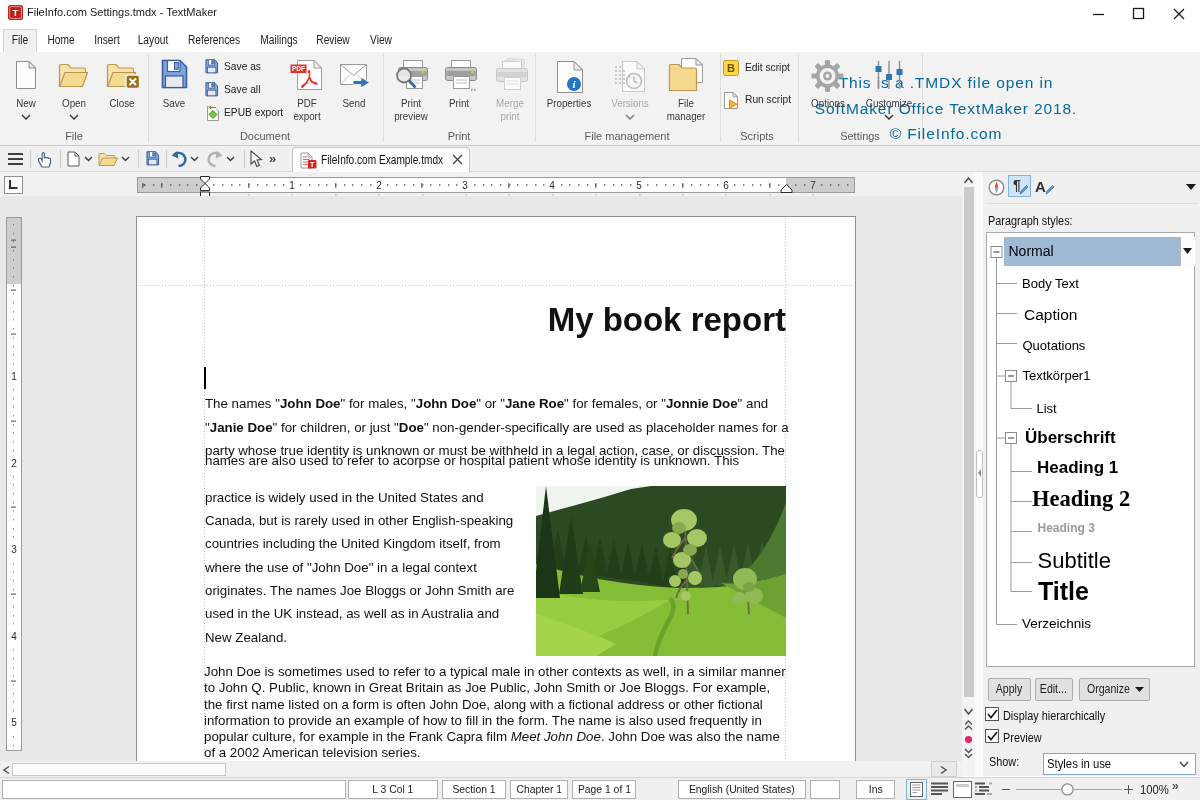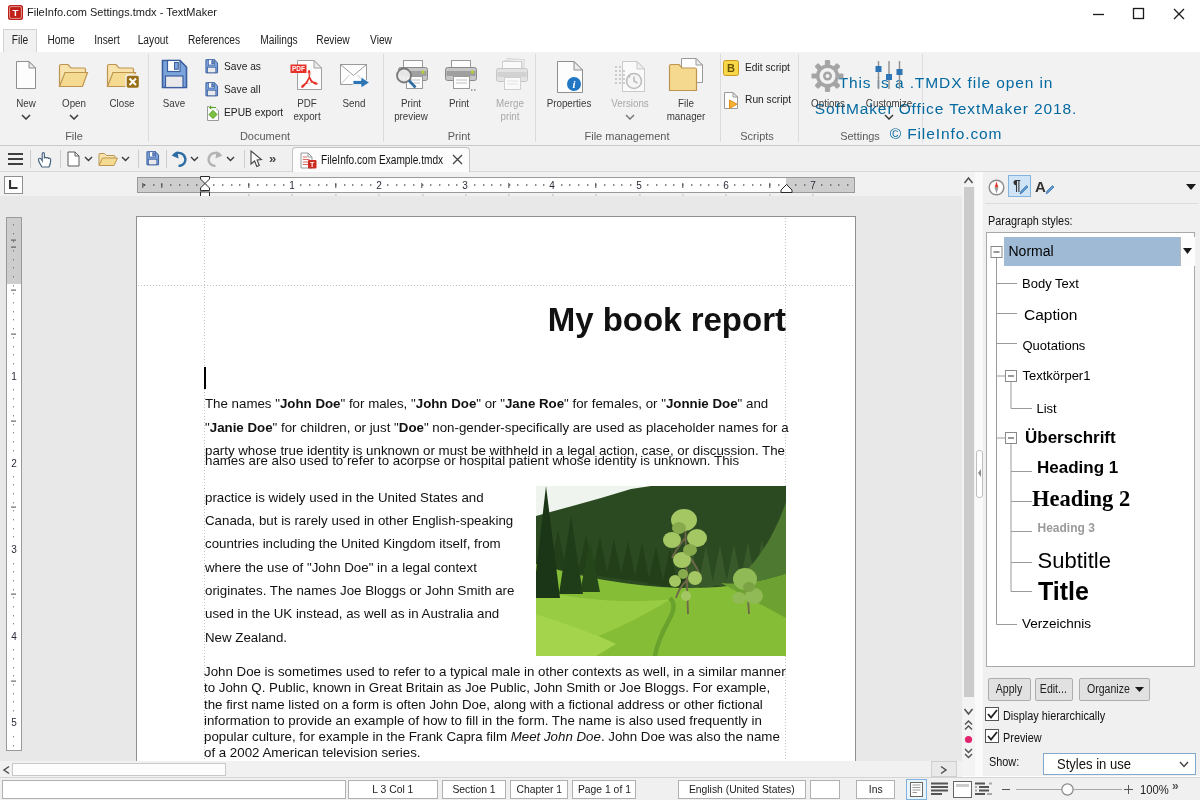--- a/index.html
+++ b/index.html
@@ -552,21 +552,21 @@
     <path d="M1 5 L4 8.5 L10 1" stroke="#222" stroke-width="1.8" fill="none"></path>
   </svg>
 <div class="ab nw" style="left:1003px;top:709px;font-size:12.5px;color:#111;transform:scaleX(0.87);transform-origin:left center">Display hierarchically</div>
 <div class="ab" style="left:984.5px;top:728.5px;width:14px;height:14px;background:#fff;border:1px solid #555"></div>
 <svg class="ab" style="left:986.5px;top:730.5px" width="11" height="10" viewBox="0 0 11 10">
     <path d="M1 5 L4 8.5 L10 1" stroke="#222" stroke-width="1.8" fill="none"></path>
   </svg>
 <div class="ab nw" style="left:1003px;top:730.5px;font-size:12.5px;color:#111;transform:scaleX(0.87);transform-origin:left center">Preview</div>
 
 <div class="ab nw" style="left:989px;top:755px;font-size:12.5px;color:#111;transform:scaleX(0.87);transform-origin:left center">Show:</div>
-<div class="ab nw" style="left:1043px;top:753px;width:153px;height:22px;background:#fff;border:1px solid #7fa8cc;font-size:15px;color:#111;line-height:20px;padding-left:13px"><span style="display:inline-block;transform:scaleX(0.87);transform-origin:left center">Styles in use</span></div>
+<div class="ab nw" style="left:1043px;top:753px;width:153px;height:22px;background:#fff;border:1px solid #7fa8cc;font-size:13px;color:#111;line-height:20px;padding-left:3px"><span style="display:inline-block;transform:scaleX(0.87);transform-origin:left center">Styles in use</span></div>
 <svg class="ab" style="left:1179px;top:761px" width="10" height="7" viewBox="0 0 10 7">
     <path d="M1 1 L5 5.5 L9 1" stroke="#444" stroke-width="1.4" fill="none"></path>
   </svg>
 
 <div class="ab" style="left:0;top:761px;width:962px;height:16px;background:#f1f1f1"></div>
 <svg class="ab" style="left:2px;top:765px" width="9" height="10" viewBox="0 0 9 10">
     <path d="M7 1.5 L2 5 L7 8.5" stroke="#505050" stroke-width="1.5" fill="none"></path>
   </svg>
 <div class="ab" style="left:12px;top:762.5px;width:214px;height:13px;background:#fdfdfd;border:1px solid #c8c8c8"></div>
 <div class="ab" style="left:931px;top:761px;width:26px;height:16px;background:#e9e9e9;border:1px solid #cfcfcf"></div>

